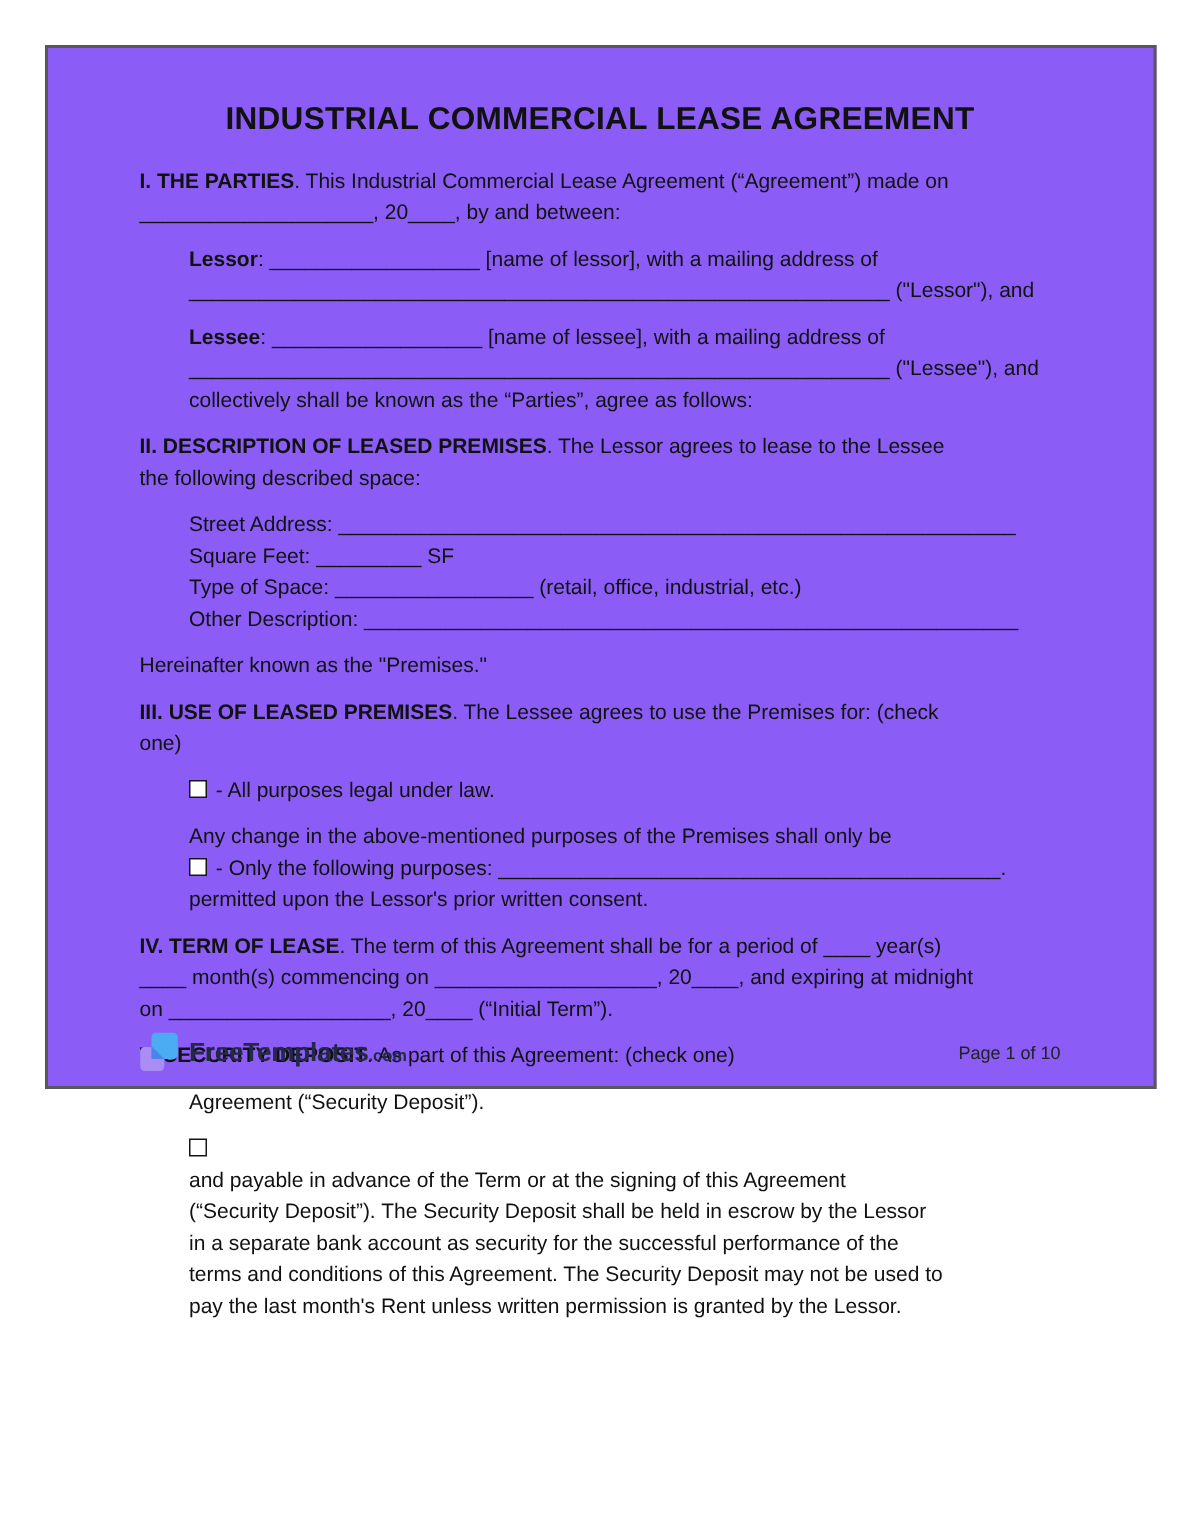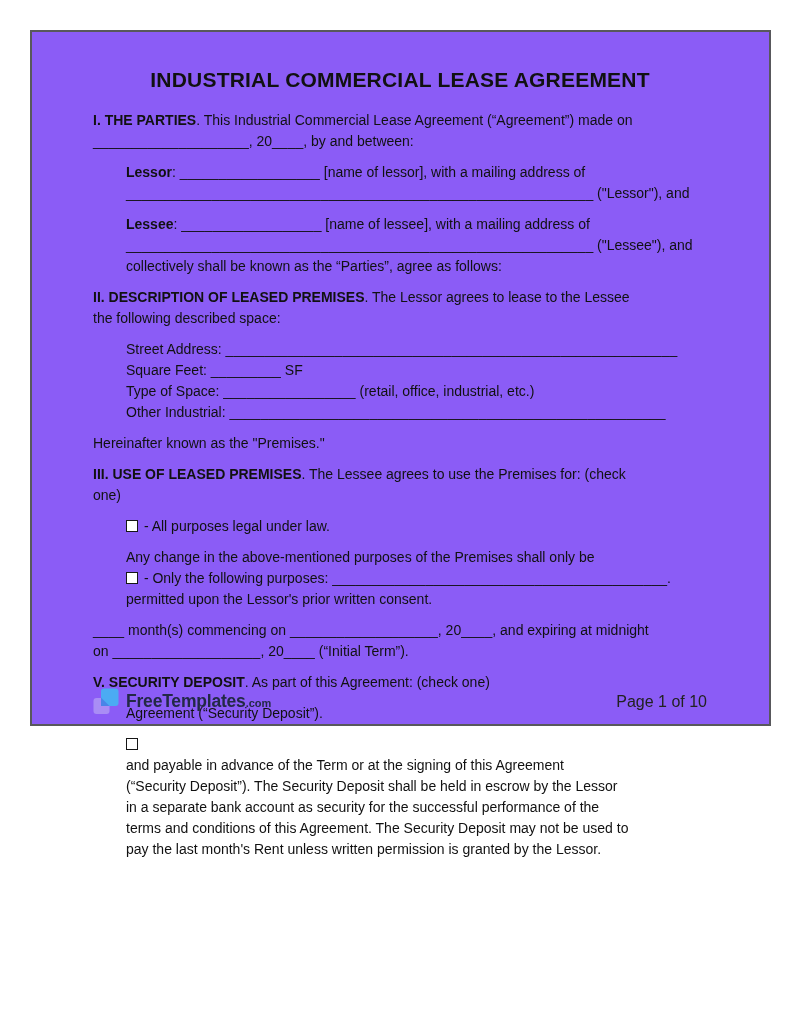--- a/index.html
+++ b/index.html
@@ -70,21 +70,21 @@
     font-weight: bold;
     color: #232946;
     letter-spacing: -0.2px;
   }
   .brand-suffix {
     font-size: 11px;
     font-weight: bold;
     color: #232946;
   }
   .page-indicator {
-    font-size: 16px;
+    font-size: 12px;
     color: #222222;
   }
 </style>
 </head>
 <body>
 
 <div class="page">
   <div class="content">
 
     <h1 class="title">INDUSTRIAL COMMERCIAL LEASE AGREEMENT</h1>
@@ -107,21 +107,21 @@
 
     <div class="para">
       <div class="line"><b>II. DESCRIPTION OF LEASED PREMISES</b><span>. The Lessor agrees to lease to the Lessee</span></div>
       <div class="line">the following described space:</div>
     </div>
 
     <div class="para indent">
       <div class="line">Street Address: __________________________________________________________</div>
       <div class="line">Square Feet: _________ SF</div>
       <div class="line">Type of Space: _________________ (retail, office, industrial, etc.)</div>
-      <div class="line">Other Industrial: ________________________________________________________</div>
+      <div class="line">Other Description: ________________________________________________________</div>
     </div>
 
     <div class="para">
       <div class="line">Hereinafter known as the "Premises."</div>
     </div>
 
     <div class="para">
       <div class="line"><b>III. USE OF LEASED PREMISES</b><span>. The Lessee agrees to use the Premises for: (check</span></div>
       <div class="line">one)</div>
     </div>
@@ -130,20 +130,21 @@
       <div class="line"><span class="cb"></span><span> - All purposes legal under law.</span></div>
     </div>
 
     <div class="para indent">
       <div class="line">Any change in the above-mentioned purposes of the Premises shall only be</div>
       <div class="line"><span class="cb"></span><span> - Only the following purposes: ___________________________________________.</span></div>
       <div class="line">permitted upon the Lessor's prior written consent.</div>
     </div>
 
     <div class="para">
+      <div class="line"><b>IV. TERM OF LEASE</b><span>. The term of this Agreement shall be for a period of ____ year(s)</span></div>
       <div class="line">____ month(s) commencing on ___________________, 20____, and expiring at midnight</div>
       <div class="line">on ___________________, 20____ (“Initial Term”).</div>
     </div>
 
     <div class="para">
       <div class="line"><b>V. SECURITY DEPOSIT</b><span>. As part of this Agreement: (check one)</span></div>
     </div>
 
     <div class="para indent">
       <div class="line">Agreement (“Security Deposit”).</div>

